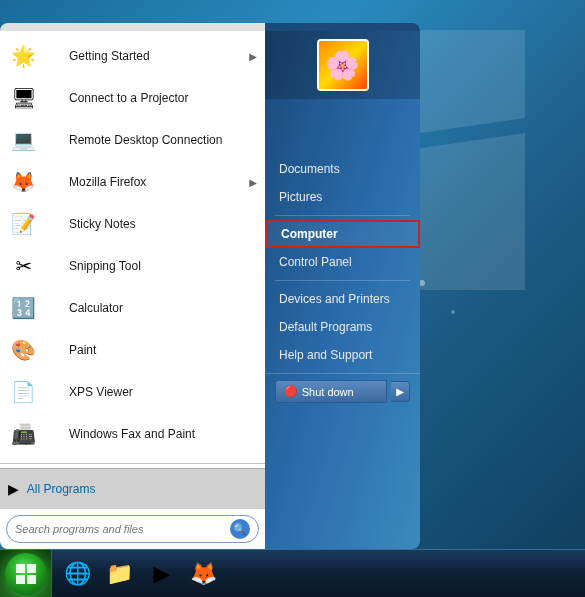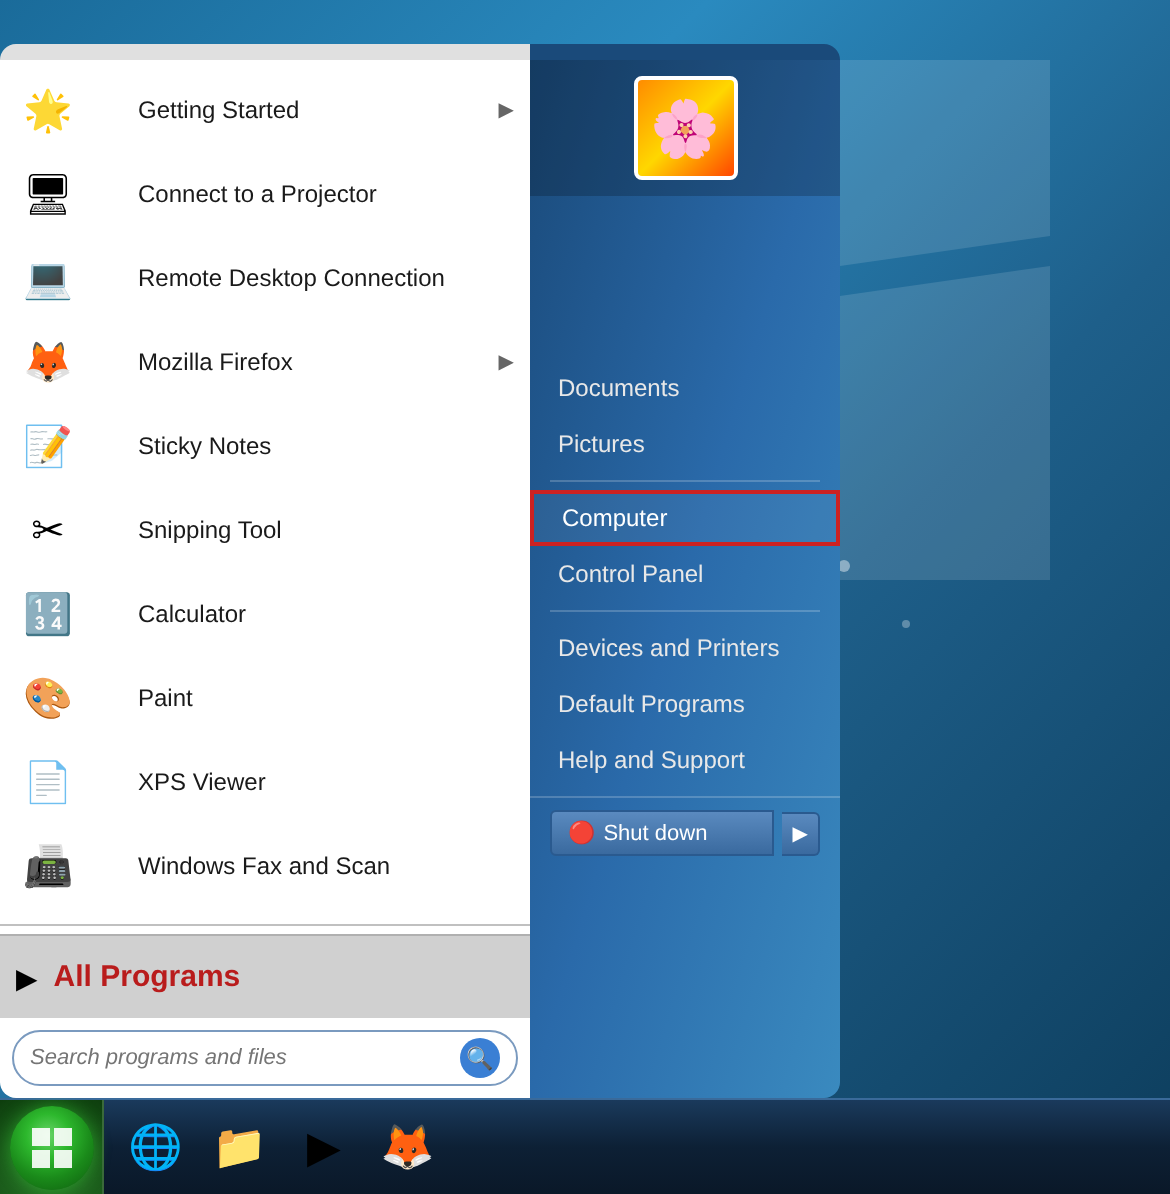--- a/index.html
+++ b/index.html
@@ -127,23 +127,23 @@
 
     .all-programs-item {
       display: flex;
       align-items: center;
       padding: 6px 8px;
       cursor: pointer;
       gap: 8px;
     }
 
     .all-programs-item .label {
-      font-size: 15px;
-      font-weight: bold;
-      color: #b91c1c;
+      font-size: 12px;
+      font-weight: normal;
+      color: #0369a1;
     }
 
     
     .search-bar {
       display: flex;
       align-items: center;
       margin: 6px;
       background: white;
       border: 1px solid #7a9abf;
       border-radius: 14px;
@@ -182,21 +182,21 @@
       border-radius: 4px;
       background: linear-gradient(135deg, #ff8c00, #ffd700, #ff4500);
       overflow: hidden;
       display: flex;
       align-items: center;
       justify-content: center;
       font-size: 28px;
     }
 
     .right-menu-items {
-      margin-top: 82px;
+      margin-top: 56px;
       flex: 1;
     }
 
     .right-item {
       display: flex;
       align-items: center;
       padding: 5px 14px;
       cursor: pointer;
       min-height: 28px;
     }
@@ -206,21 +206,21 @@
       color: #e8e8e8;
     }
 
     .right-item.highlighted {
       border: 2px solid #cc2222;
       background: rgba(255,255,255,0.05);
     }
 
     .right-item.highlighted .label {
       color: white;
-      font-weight: normal;
+      font-weight: bold;
     }
 
     
     .right-divider {
       height: 1px;
       background: rgba(255,255,255,0.2);
       margin: 4px 10px;
     }
 
     
@@ -383,21 +383,21 @@
     <span class="label">Paint</span>
 
   </div>
             <div class="menu-item">
     <span class="icon" style="font-size:20px;">📄</span>
     <span class="label">XPS Viewer</span>
 
   </div>
             <div class="menu-item">
     <span class="icon" style="font-size:20px;">📠</span>
-    <span class="label">Windows Fax and Scan</span>
+    <span class="label">Windows Fax and Paint</span>
 
   </div>
           </div>
 
         <div class="menu-divider"></div>
 
         <div class="start-left-bottom">
           <div class="all-programs-item">
             <span style="font-size:14px;">▶</span>
             <span class="label">All Programs</span>

